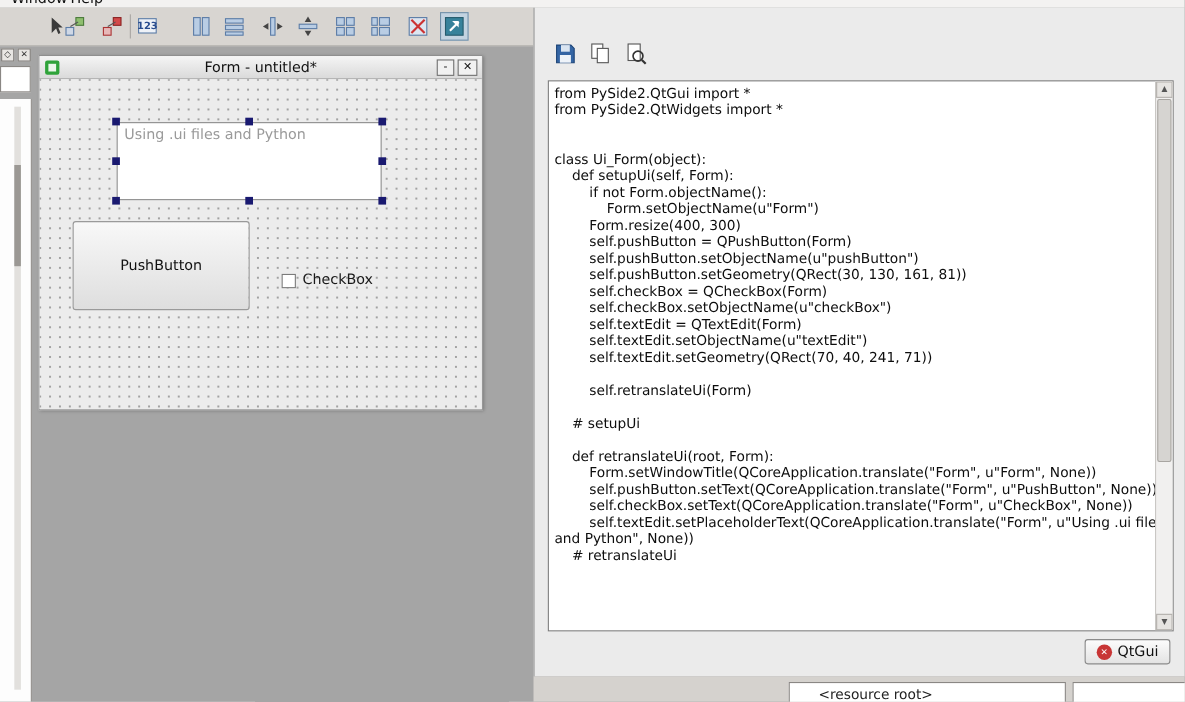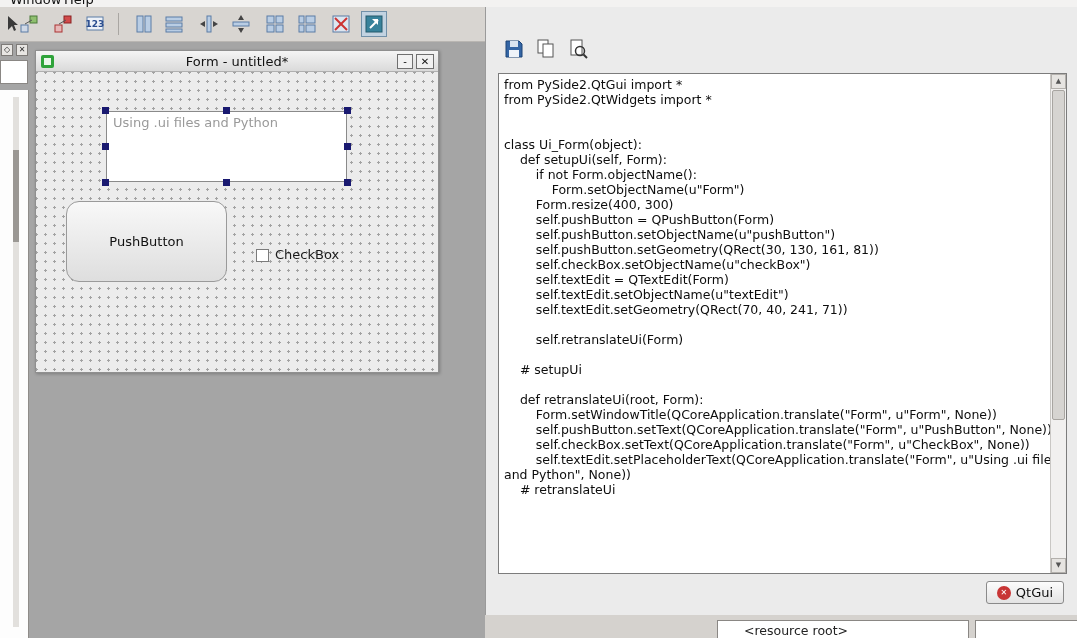--- a/index.html
+++ b/index.html
@@ -10,21 +10,21 @@
     font-size:13px; color:#1a1a1a; background:#a5a5a5;
   }
   .abs { position:absolute; }
 
   
   #menubar { left:0; top:0; width:1077px; height:7px; background:#f3f2f1; overflow:hidden; }
   #menubar .mitem { position:absolute; top:-8px; font-size:13px; color:#111; }
 
   
   #toolbar { left:0; top:7px; width:485px; height:35px; background:#d8d5d1; border-bottom:1px solid #b9b6b2; }
-  .tbtn { position:absolute; top:4px; width:26px; height:26px; display:flex; align-items:center; justify-content:center; }
+  .tbtn { position:absolute; top:4px; width:26px; height:26px; display:flex; align-items:center; justify-content:center;margin-left:39px; }
   .tbtn svg { display:block; }
   .tbtn.active { background:#c2d3e1; border:1px solid #7190a8; }
   .tsep { position:absolute; top:6px; width:1px; height:22px; background:#a9a6a2; }
   .num123 { font-size:9px; font-weight:bold; color:#2a4d8f; }
 
   
   #leftdock { left:0; top:42px; width:31px; height:596px; }
   .dockbtn { position:absolute; width:12px; height:12px; border:1px solid #7e7b78; background:#e8e6e3;
              font-size:8px; line-height:10px; text-align:center; color:#333; }
   #dock-filter { position:absolute; left:0; top:18px; width:28px; height:24px; background:#fff; border:1px solid #8a8784; }
@@ -46,21 +46,21 @@
   .fw-canvas { position:absolute; left:0; top:21px; right:0; bottom:0;
                background-color:#ececec;
                background-image:radial-gradient(#a2a2a2 1px, rgba(0,0,0,0) 1.1px);
                background-size:9px 9px; background-position:5px 5px; }
 
   
   #textedit { left:106px; top:111px; width:241px; height:71px; background:#fff; border:1px solid #8a8a8a; padding:3px 6px; }
   #textedit span { color:#9a9a9a; font-size:13px; }
   .handle { position:absolute; width:7px; height:7px; background:#191970; }
   #pushbutton { left:66px; top:201px; width:161px; height:81px;
-                background:linear-gradient(#f8f8f8,#dedede); border:1px solid #9a9a9a; border-radius:13px;
+                background:linear-gradient(#f8f8f8,#dedede); border:1px solid #9a9a9a; border-radius:3px;
                 display:flex; align-items:center; justify-content:center; font-size:13px; color:#111; }
   #checkbox { left:256px; top:221px; width:101px; height:41px; display:flex; align-items:flex-end; gap:6px; }
   .cb-ind { width:13px; height:13px; background:#fff; border:1px solid #7b7b7b; }
 
   
   #right-panel { left:485px; top:7px; width:592px; height:608px; background:#ebebeb; border-left:1px solid #9a9a9a; }
   .dbtn { position:absolute; top:29px; width:26px; height:26px; display:flex; align-items:center; justify-content:center; }
   #code-area { position:absolute; left:12px; top:66px; width:569px; height:501px; background:#fff; border:1px solid #7c7c7c; overflow:hidden; }
   .code-lines { position:absolute; left:0; top:0; right:16px; padding:3px 2px 3px 5px; }
   .code-line { font-size:12.5px; line-height:15px; white-space:pre; min-height:15px; color:#0d0d0d; }
@@ -240,20 +240,21 @@
         <div class="code-line"></div>
         <div class="code-line"></div>
         <div class="code-line">class Ui_Form(object):</div>
         <div class="code-line">    def setupUi(self, Form):</div>
         <div class="code-line">        if not Form.objectName():</div>
         <div class="code-line">            Form.setObjectName(u"Form")</div>
         <div class="code-line">        Form.resize(400, 300)</div>
         <div class="code-line">        self.pushButton = QPushButton(Form)</div>
         <div class="code-line">        self.pushButton.setObjectName(u"pushButton")</div>
         <div class="code-line">        self.pushButton.setGeometry(QRect(30, 130, 161, 81))</div>
+        <div class="code-line">        self.checkBox = QCheckBox(Form)</div>
         <div class="code-line">        self.checkBox.setObjectName(u"checkBox")</div>
         <div class="code-line">        self.textEdit = QTextEdit(Form)</div>
         <div class="code-line">        self.textEdit.setObjectName(u"textEdit")</div>
         <div class="code-line">        self.textEdit.setGeometry(QRect(70, 40, 241, 71))</div>
         <div class="code-line"></div>
         <div class="code-line">        self.retranslateUi(Form)</div>
         <div class="code-line"></div>
         <div class="code-line">    # setupUi</div>
         <div class="code-line"></div>
         <div class="code-line">    def retranslateUi(root, Form):</div>

